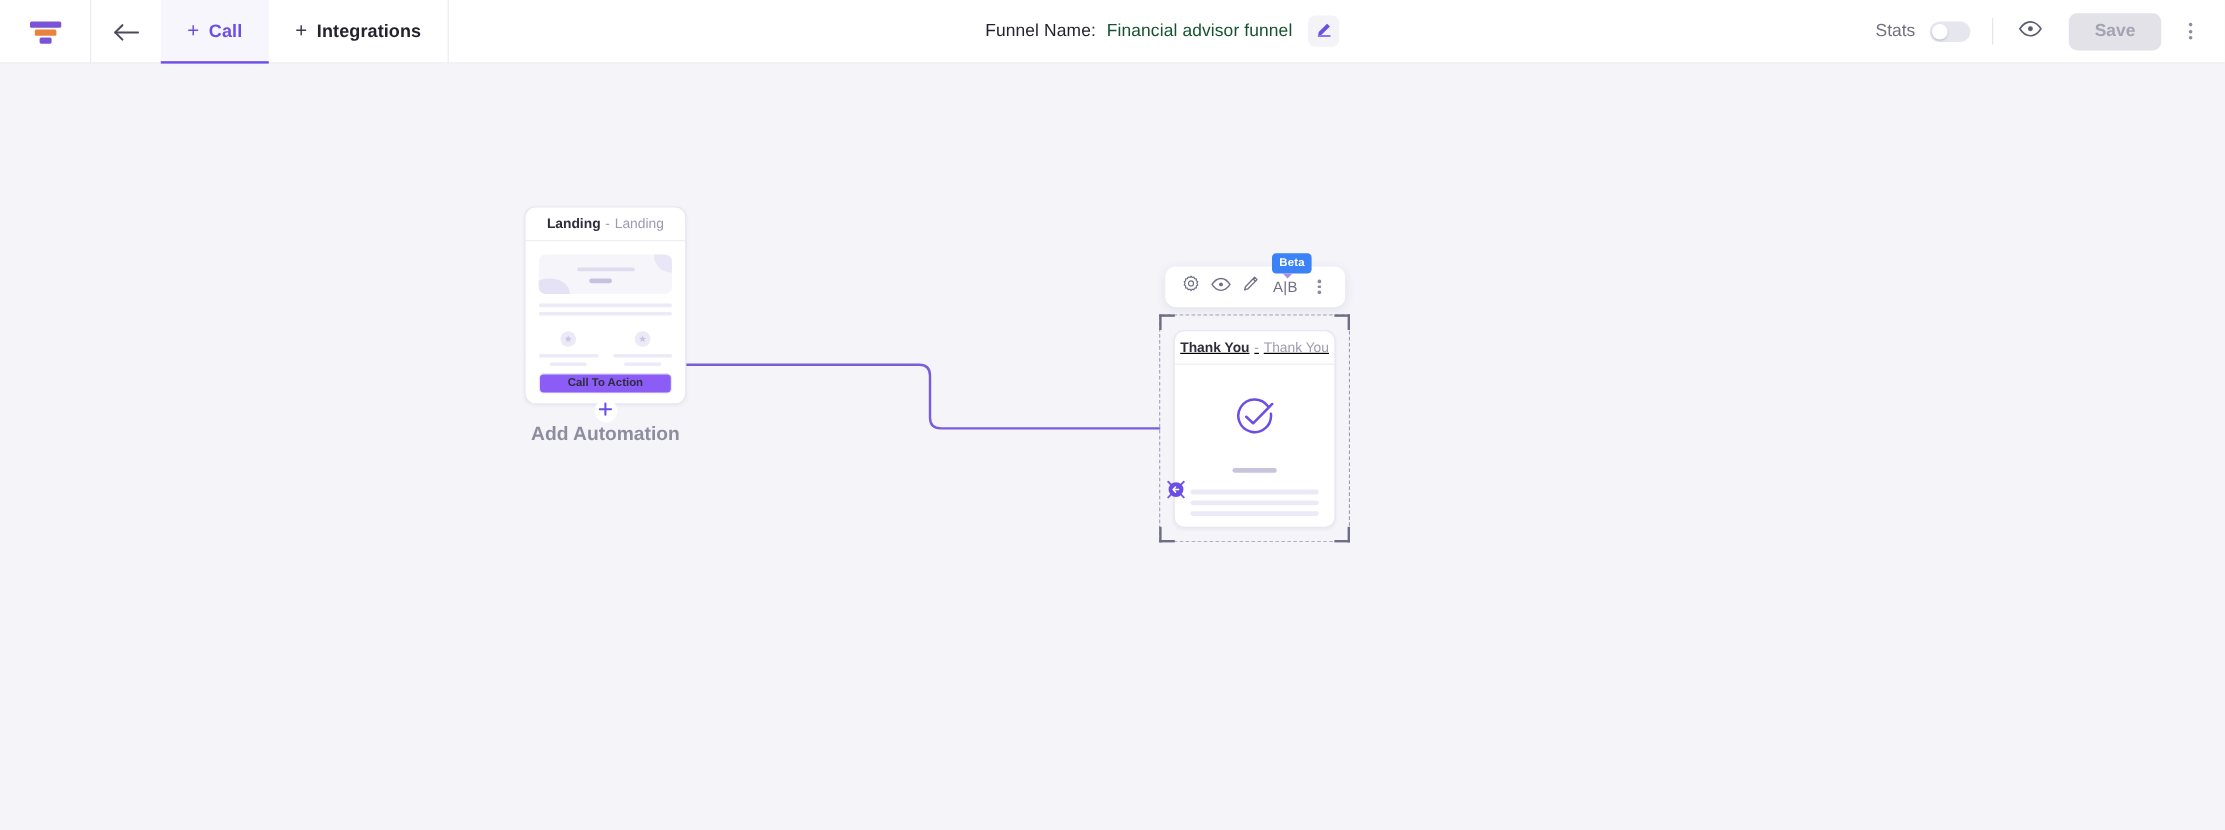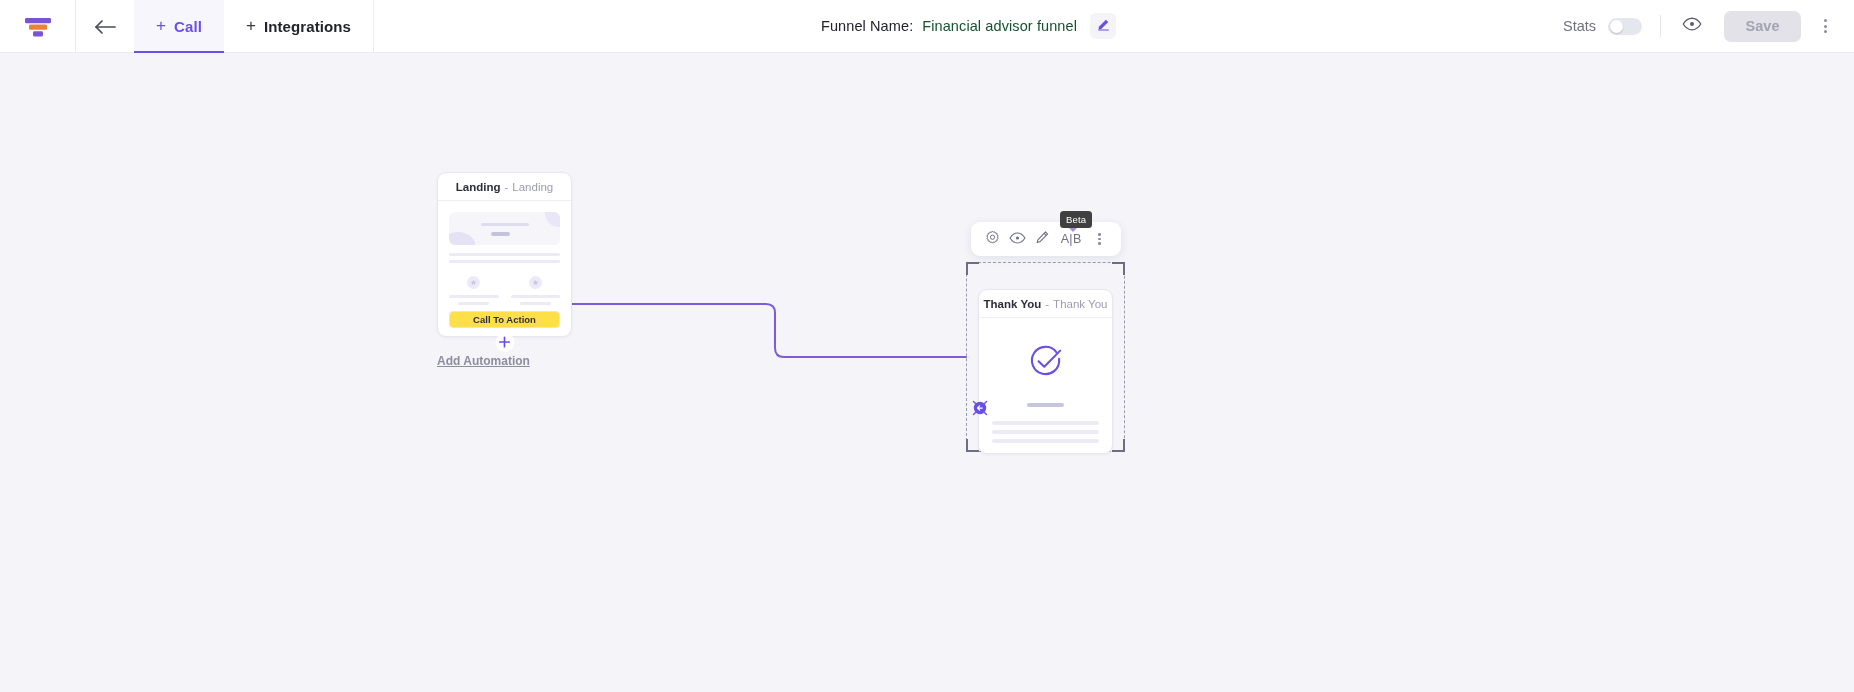--- a/index.html
+++ b/index.html
@@ -324,46 +324,46 @@
     margin-bottom: 9px;
     height: 17px;
     border: 1px solid #e4e4ef;
     border-radius: 4px;
     display: flex;
     align-items: center;
     justify-content: center;
     font-size: 9.5px;
     font-weight: 700;
     color: #2d2d3c;
-    background: #fde047;
+    background: #8b5cf6;
     cursor: pointer;
   }
 
   .add-plus {
     position: absolute;
     left: 50%;
     top: 161px;
     transform: translateX(-50%);
     width: 19px; height: 19px;
     border-radius: 50%;
     background: #ffffff;
     display: flex; align-items: center; justify-content: center;
     cursor: pointer;
     z-index: 3;
   }
   .add-automation-label {
     position: absolute;
     top: 182px;
     left: 0; width: 135px;
-    font-size: 12px;
+    text-align: center;
+    font-size: 16px;
     font-weight: 700;
     color: #8d8d9f;
     white-space: nowrap;
     cursor: pointer;
-    text-decoration: underline;
   }
 
   
   .ty-node {
     position: absolute;
     left: 966px;
     top: 209px;
     width: 159px;
     height: 190px;
   }
@@ -378,23 +378,24 @@
     width: 13px; height: 13px;
     border: 2.2px solid #6d6d85;
   }
   .corner.tl { top: -1px; left: -1px; border-right: none; border-bottom: none; }
   .corner.tr { top: -1px; right: -1px; border-left: none; border-bottom: none; }
   .corner.bl { bottom: -1px; left: -1px; border-right: none; border-top: none; }
   .corner.br { bottom: -1px; right: -1px; border-left: none; border-top: none; }
 
   .ty-card {
     position: absolute;
-    left: 12px; top: 27px;
+    left: 12px; top: 13px;
     width: 135px;
     height: 165px;
+    text-decoration: underline;
   }
   .ty-body {
     height: 136px;
     display: flex;
     flex-direction: column;
     align-items: center;
     padding: 18px 13px 0 13px;
   }
   .check-wrap { margin-top: 5px; }
   .ty-bar-main {
@@ -459,24 +460,24 @@
   .tb-kebab i {
     width: 2.6px; height: 2.6px;
     border-radius: 50%;
     background: #8a8aa0;
     display: block;
   }
   .beta-badge {
     position: absolute;
     left: 1060px;
     top: 158px;
-    background: #404040;
+    background: #3b82f6;
     color: #ffffff;
     font-size: 9.5px;
-    font-weight: 400;
+    font-weight: 700;
     padding: 2.5px 6px 3px 6px;
     border-radius: 3.5px;
     letter-spacing: .2px;
     z-index: 9;
     white-space: nowrap;
   }
   .beta-badge::after {
     content: "";
     position: absolute;
     left: 9px;

